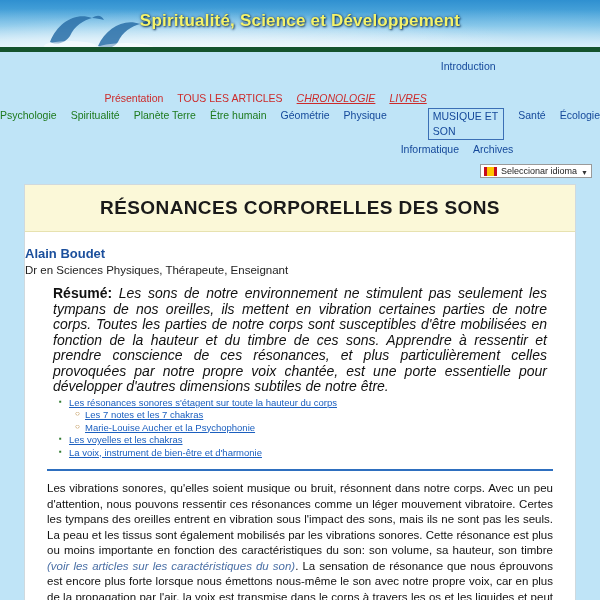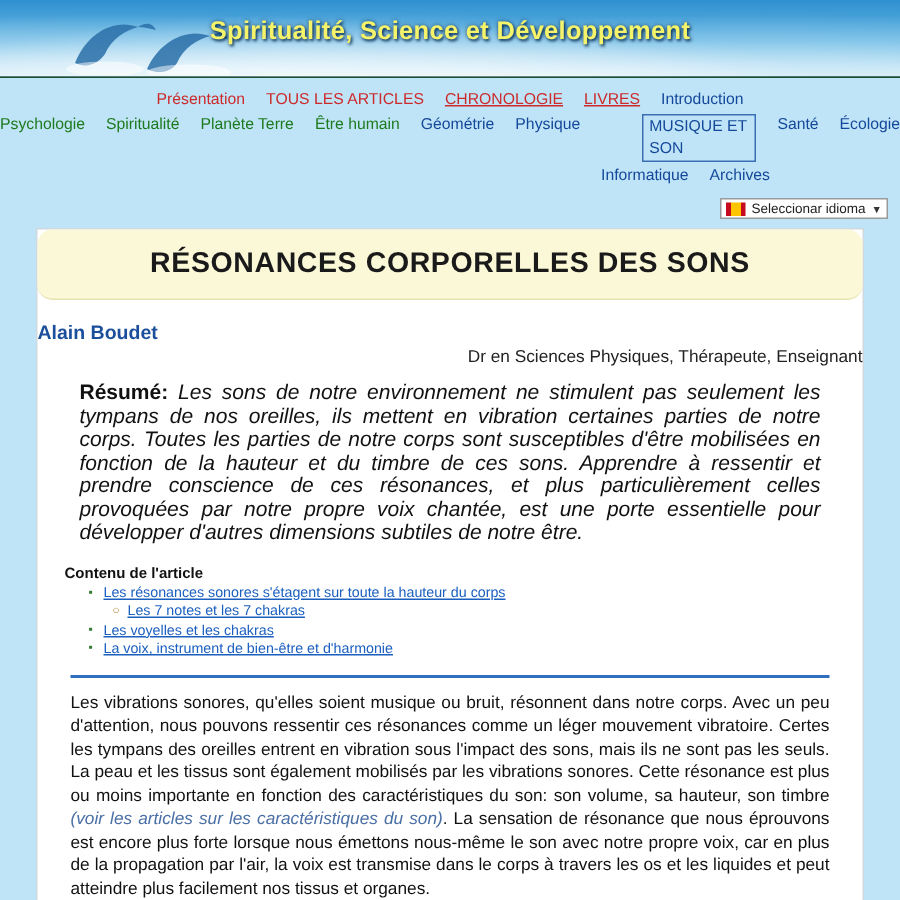--- a/index.html
+++ b/index.html
@@ -7,23 +7,23 @@
   body {
     width:600px; height:600px; overflow:hidden;
     font-family:"Liberation Sans", sans-serif;
     background:#bfe4f7;
   }
   
   .banner {
     position:relative;
     height:52px;
     background:linear-gradient(180deg,#3f9ad6 0%, #57add f 30%, #7cc6ea 60%, #a9ddf4 100%);
-    background-color:#0f172a;
+    background-color:#15803d;
     overflow:hidden;
-    border-bottom:1px solid #14532d;
+    border-bottom:5px solid #14532d;
   }
   .banner-waves {
     position:absolute; inset:0;
     background:
       radial-gradient(ellipse at 12% 120%, rgba(255,255,255,.55) 0 22%, rgba(255,255,255,0) 60%),
       radial-gradient(ellipse at 40% 130%, rgba(255,255,255,.35) 0 25%, rgba(255,255,255,0) 62%),
       radial-gradient(ellipse at 85% 125%, rgba(255,255,255,.40) 0 24%, rgba(255,255,255,0) 60%),
       linear-gradient(180deg,#2f90d0 0%, #66b8e4 55%, #bfe4f7 100%);
   }
   .dolphins {
@@ -50,22 +50,22 @@
     line-height:15px;
     padding:1px 0;
   }
   .navrow a, .navlink {
     color:#14489a;
     text-decoration:none;
     white-space:nowrap;
     cursor:pointer;
   }
   .navrow a.green { color:#1e7a1e;text-align:right; }
-  .navrow a.red { color:#cc2b2b; }
-  .navrow a.u { text-decoration:underline; }
+  .navrow a.red { color:#cc2b2b;margin-top:32px; }
+  .navrow a.u { text-decoration:underline;font-style:italic; }
   .navbox {
     border:1px solid #3b6fb5;
     padding:0 4px;
     color:#14489a;
     background:#bfe4f7;
     margin-left:27px;
   }
   
   .translate {
     display:flex; align-items:flex-end; gap:4px;
@@ -85,37 +85,36 @@
     background:#ffffff;
     border:1px solid #cfd9de;
     min-height:460px;
     padding:0 0 10px 0;
   }
   .title-band {
     background:#fbf8d8;
     border-bottom:1px solid #e7e2b0;
     padding:12px 10px 12px 10px;
     text-align:center;
-    border-radius:10px;
   }
   .title-band h1 {
     margin:0;
     font-size:19px;
     letter-spacing:.4px;
     color:#1a1a1a;
     font-weight:bold;
   }
   .author {
     margin-top:14px;
     font-size:13px;
     font-weight:bold;
     color:#1b4f9c;
   }
   .author-sub {
-    text-align:right;
+    text-align:left;
     font-size:11.5px;
     color:#222;
     margin-top:3px;
   }
   .resume {
     margin:10px 28px 0 28px;
     font-size:14px;
     line-height:15.5px;
     text-align:justify;
     font-style:italic;
@@ -207,24 +206,24 @@
     <h1>RÉSONANCES CORPORELLES DES SONS</h1>
   </div>
 
   <div class="author">Alain Boudet</div>
   <div class="author-sub">Dr en Sciences Physiques, Thérapeute, Enseignant</div>
 
   <p class="resume">
     <b>Résumé:</b><span> Les sons de notre environnement ne stimulent pas seulement les tympans de nos oreilles, ils mettent en vibration certaines parties de notre corps. Toutes les parties de notre corps sont susceptibles d'être mobilisées en fonction de la hauteur et du timbre de ces sons. Apprendre à ressentir et prendre conscience de ces résonances, et plus particulièrement celles provoquées par notre propre voix chantée, est une porte essentielle pour développer d'autres dimensions subtiles de notre être.</span>
   </p>
 
-  <div class="toc-title">Contenu de l'article</div>
   <ul class="toc">
     <li><a>Les résonances sonores s'étagent sur toute la hauteur du corps</a></li>
     <li class="sub"><a>Les 7 notes et les 7 chakras</a></li>
+    <li class="sub"><a>Marie-Louise Aucher et la Psychophonie</a></li>
     <li><a>Les voyelles et les chakras</a></li>
     <li><a>La voix, instrument de bien-être et d'harmonie</a></li>
   </ul>
 
   <hr class="sep">
 
   <p class="body-text">
     <span>Les vibrations sonores, qu'elles soient musique ou bruit, résonnent dans notre corps. Avec un peu d'attention, nous pouvons ressentir ces résonances comme un léger mouvement vibratoire. Certes les tympans des oreilles entrent en vibration sous l'impact des sons, mais ils ne sont pas les seuls. La peau et les tissus sont également mobilisés par les vibrations sonores. Cette résonance est plus ou moins importante en fonction des caractéristiques du son: son volume, sa hauteur, son timbre </span><i>(voir les articles sur les caractéristiques du son)</i><span>. La sensation de résonance que nous éprouvons est encore plus forte lorsque nous émettons nous-même le son avec notre propre voix, car en plus de la propagation par l'air, la voix est transmise dans le corps à travers les os et les liquides et peut atteindre plus facilement nos tissus et organes.</span>
   </p>
 

